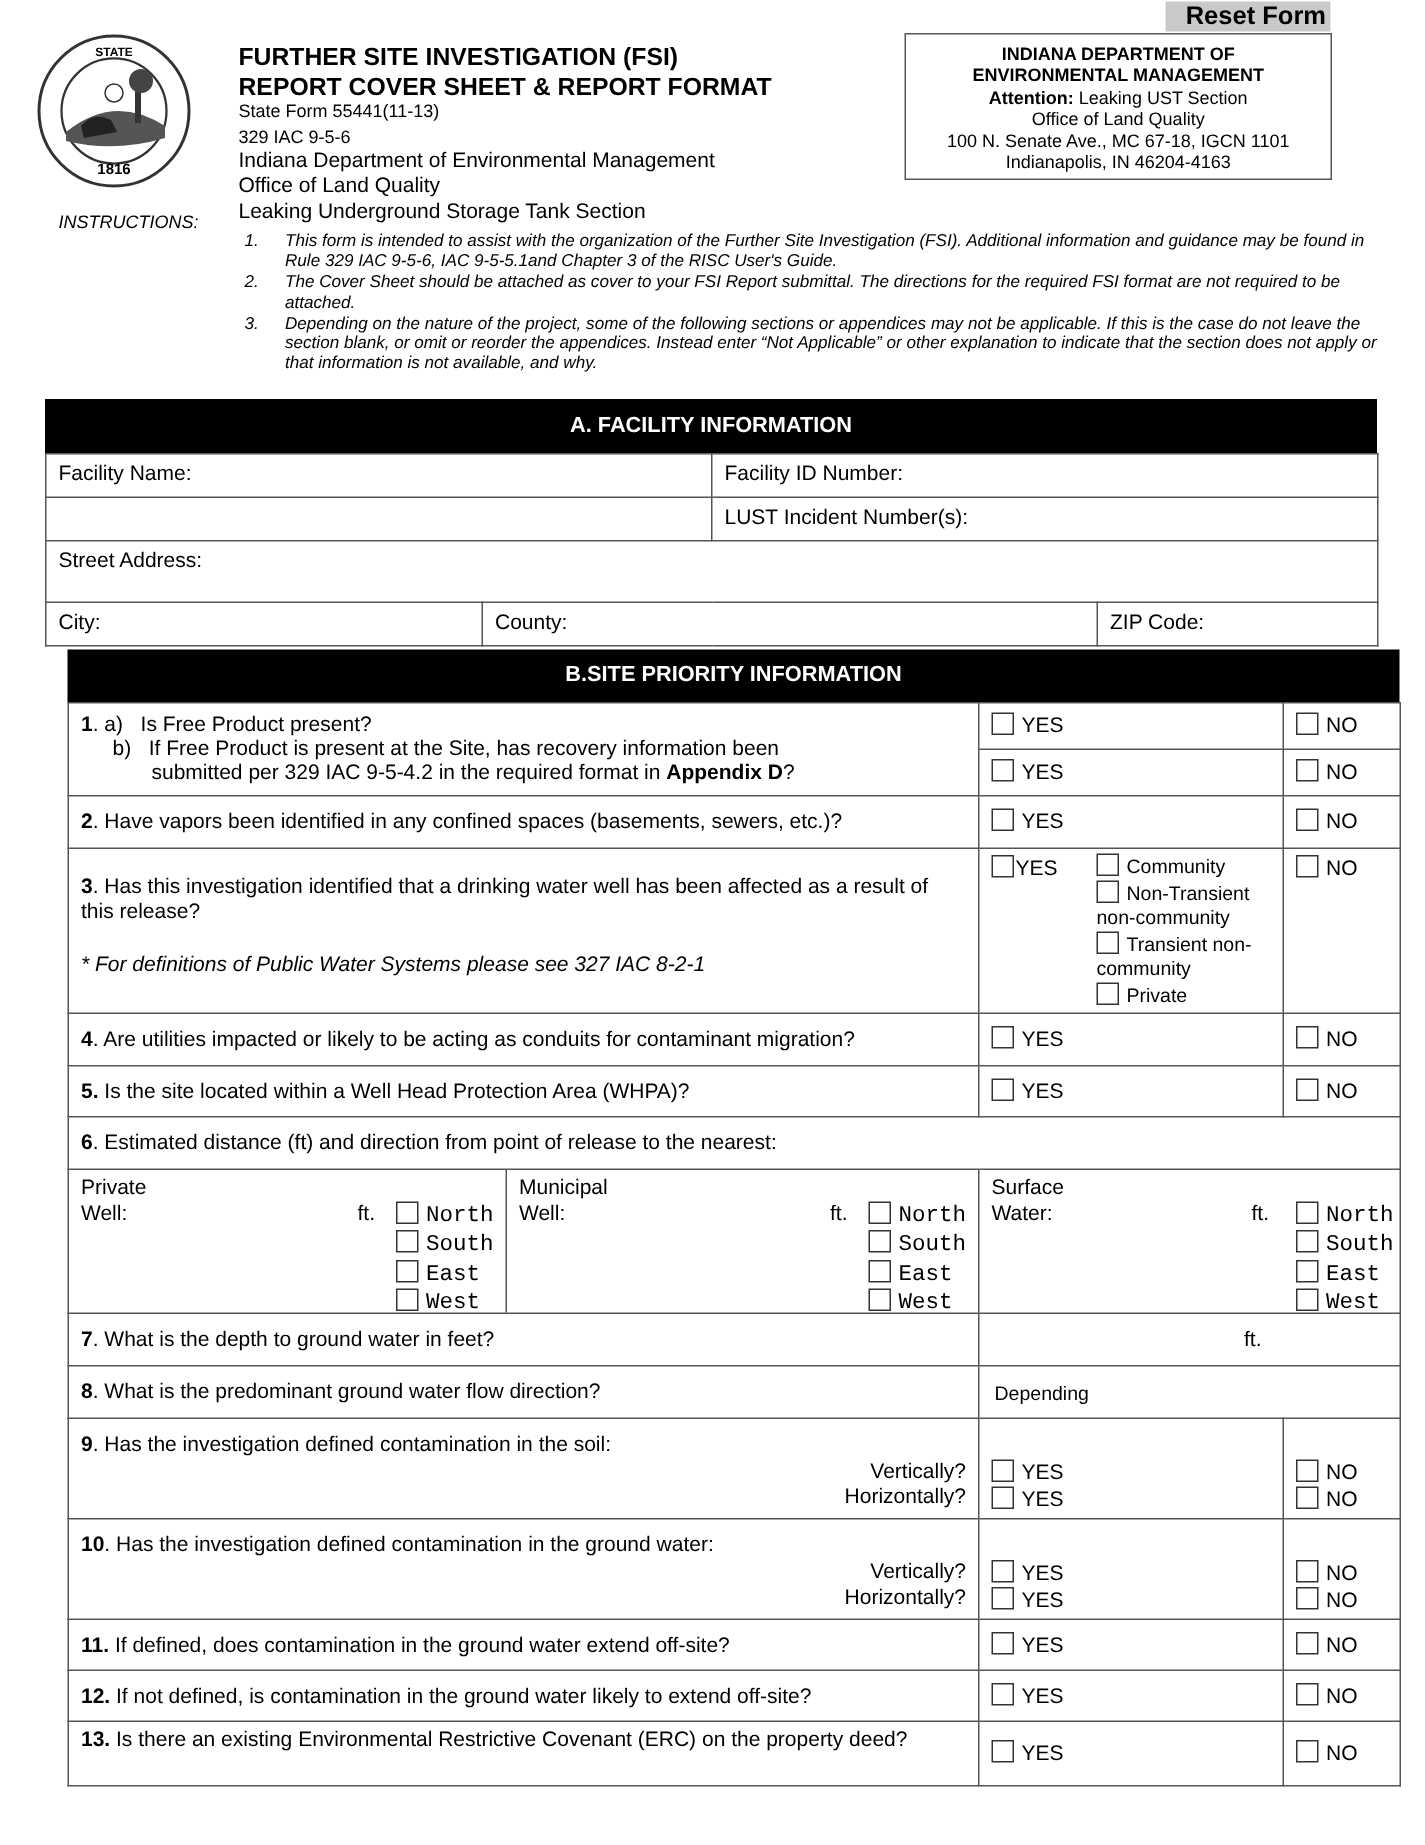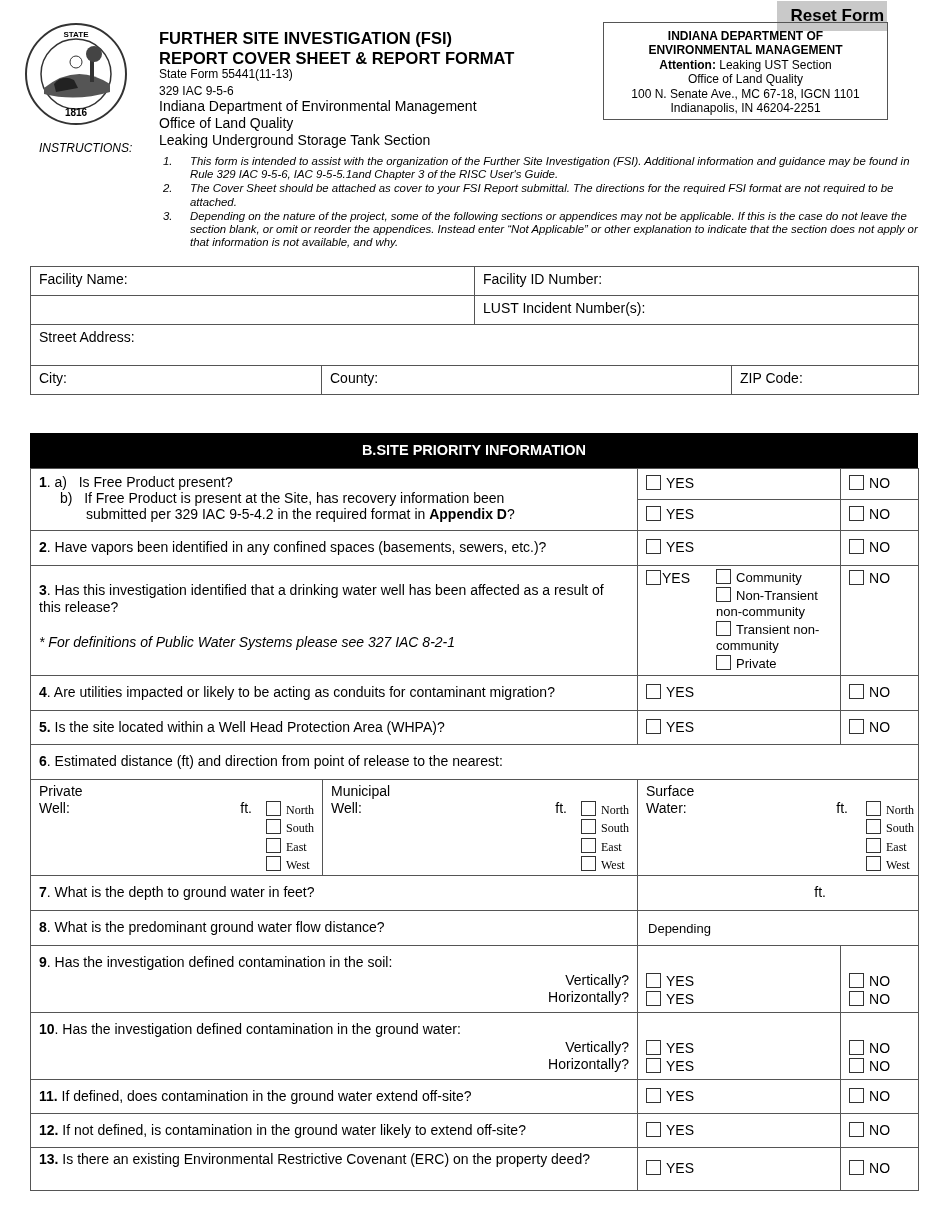--- a/index.html
+++ b/index.html
@@ -6,34 +6,34 @@
   html, body { width: 950px; height: 1230px; background: #fff; overflow: hidden; }
   body { font-family: "Liberation Sans", sans-serif; color: #000; position: relative; }
   .abs { position: absolute; }
 
   
   .seal { left: 24px; top: 22px; width: 104px; height: 104px; }
   .title { left: 159px; top: 28px; font-weight: bold; font-size: 16.5px; line-height: 20px; }
   .subline { left: 159px; font-size: 12px; }
   .subline2 { left: 159px; font-size: 14px; }
   .instr-label { left: 23px; top: 141px; font-size: 12px; font-style: italic; margin-left: 16px; }
-  .reset-btn { left: 777px; top: 1px; width: 110px; height: 30px; background: #c9c9c9; font-weight: bold; font-size: 17px; text-align: right; padding-right: 3px; line-height: 20px; border: none; cursor: pointer; font-family: "Liberation Sans", sans-serif; }
+  .reset-btn { left: 777px; top: 1px; width: 110px; height: 20px; background: #c9c9c9; font-weight: bold; font-size: 17px; text-align: right; padding-right: 3px; line-height: 20px; border: none; cursor: pointer; font-family: "Liberation Sans", sans-serif; }
   .addr-box { left: 603px; top: 22px; width: 285px; height: 98px; border: 1px solid #555; text-align: center; font-size: 12px; line-height: 14.4px; padding-top: 6px; }
   .addr-box .b { font-weight: bold; }
 
   .instr-list { left: 163px; top: 155px; width: 770px; font-size: 11.4px; font-style: italic; line-height: 13.2px; }
   .instr-item { display: flex; margin-bottom: 1px; }
   .instr-num { width: 27px; flex: none; }
 
   
   .sec-hdr { background: #000; color: #fff; font-weight: bold; font-size: 14.5px; text-align: center; }
   table.grid { border-collapse: collapse; width: 888px; table-layout: fixed; }
   table.grid td { border: 1px solid #555; font-size: 14px; vertical-align: top; padding: 4px 8px; }
   .cb { display: inline-block; width: 15px; height: 15px; border: 1px solid #333; vertical-align: -2px; margin-right: 5px; background: #fff; cursor: pointer; }
-  .serif { font-family: Liberation Serif, serif; font-size: 12px; }
+  .serif { font-family: Liberation Mono, monospace; font-size: 15px; }
   .dir-list { line-height: 18.3px; }
   .right { text-align: right; }
   .b { font-weight: bold; }
   .it { font-style: italic; }
 </style>
 </head>
 <body>
 
 <div class="abs seal">
   <svg width="104" height="104" viewBox="0 0 104 104">
@@ -61,39 +61,40 @@
 <div class="abs instr-label">INSTRUCTIONS:</div>
 
 <button class="abs reset-btn">Reset Form</button>
 
 <div class="abs addr-box">
   <div class="b">INDIANA DEPARTMENT OF</div>
   <div class="b">ENVIRONMENTAL MANAGEMENT</div>
   <div><span class="b">Attention:</span><span> Leaking UST Section</span></div>
   <div>Office of Land Quality</div>
   <div>100 N. Senate Ave., MC 67-18, IGCN 1101</div>
-  <div>Indianapolis, IN 46204-2251</div>
+  <div>Indianapolis, IN 46204-4163</div>
 </div>
 
 <div class="abs instr-list">
   <div class="instr-item">
     <span class="instr-num">1.</span>
     <span>This form is intended to assist with the organization of the Further Site Investigation (FSI).  Additional information and guidance may be found in Rule 329 IAC 9-5-6, IAC 9-5-5.1and Chapter 3 of the RISC User's Guide.</span>
   </div>
   <div class="instr-item">
     <span class="instr-num">2.</span>
     <span>The Cover Sheet should be attached as cover to your FSI Report submittal.  The directions for the required FSI format are not required to be attached.</span>
   </div>
   <div class="instr-item">
     <span class="instr-num">3.</span>
     <span>Depending on the nature of the project, some of the following sections or appendices may not be applicable.  If this is the case do not leave the section blank, or omit or reorder the appendices.  Instead enter “Not Applicable” or other explanation to indicate that the section does not apply or that information is not available, and why.</span>
   </div>
 </div>
 
 <div class="abs" style="left:30px; top:266px;">
+  <div class="sec-hdr" style="width:888px; height:36px; line-height:36px;">A. FACILITY INFORMATION</div>
   <table class="grid">
     <colgroup>
         <col style="width:291px">
         <col style="width:153px">
         <col style="width:257px">
         <col style="width:187px">
       </colgroup>
     <tbody>
         <tr style="height:29px">
       <td colspan="2"><span>Facility Name:</span></td>
@@ -108,21 +109,21 @@
     </tr>
     <tr style="height:29px">
       <td><span>City:</span></td>
       <td colspan="2"><span>County:</span></td>
       <td><span>ZIP Code:</span></td>
     </tr>
   </tbody>
     </table>
 </div>
 
-<div class="abs" style="left:30px; top:433px;">
+<div class="abs" style="left:45px; top:433px;">
   <div class="sec-hdr" style="width:888px; height:35px; line-height:35px;">B.SITE PRIORITY INFORMATION</div>
   <table class="grid">
     <colgroup>
         <col style="width:292px">
         <col style="width:315px">
         <col style="width:203px">
         <col style="width:78px">
       </colgroup>
 
     <tbody>
@@ -234,21 +235,21 @@
         </div>
       </td>
     </tr>
 
     <tr style="height:35px">
       <td colspan="2" style="padding-top:8px"><span class="b">7</span><span>. What is the depth to ground water in feet?</span></td>
       <td colspan="2" style="padding-top:8px; padding-right:92px;" class="right"><span>ft.</span></td>
     </tr>
 
     <tr style="height:35px">
-      <td colspan="2" style="padding-top:8px"><span class="b">8</span><span>. What is the predominant ground water flow distance?</span></td>
+      <td colspan="2" style="padding-top:8px"><span class="b">8</span><span>. What is the predominant ground water flow direction?</span></td>
       <td colspan="2" style="padding-top:10px; font-size:13px; padding-left:10px;"><span>Depending</span></td>
     </tr>
 
     <tr style="height:67px">
       <td colspan="2" style="padding-top:8px; line-height:17px;">
         <div><span class="b">9</span><span>. Has the investigation defined contamination in the soil:</span></div>
         <div class="right" style="margin-top:1px">Vertically?</div>
         <div class="right">Horizontally?</div>
       </td>
       <td style="padding-top:26px; line-height:18px;">

